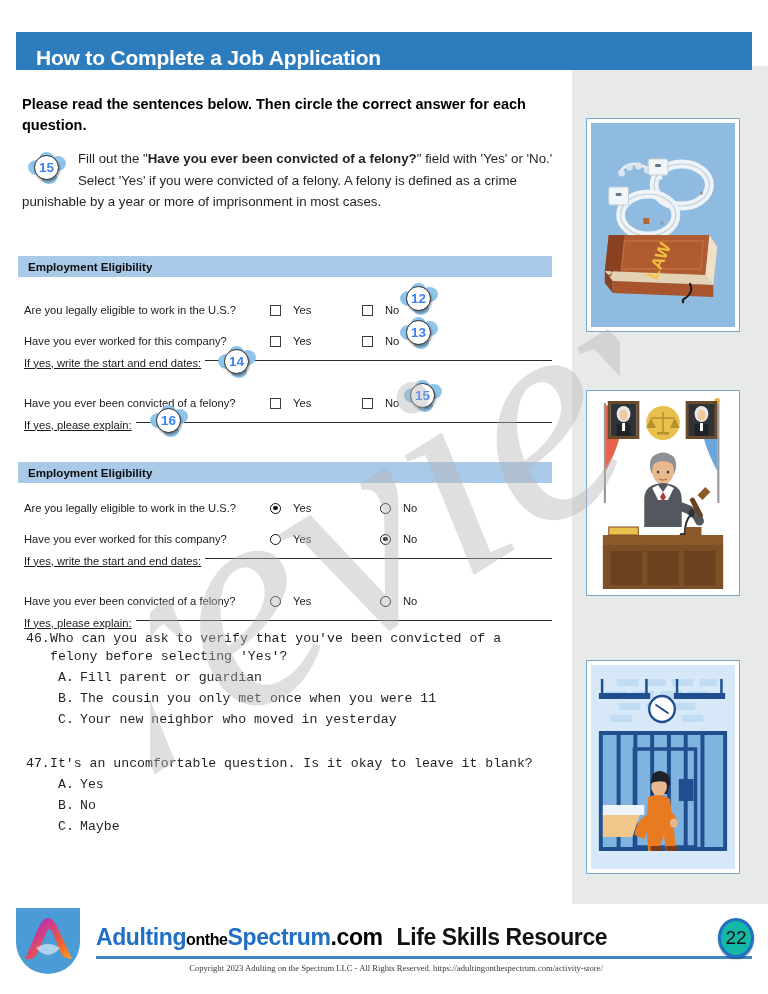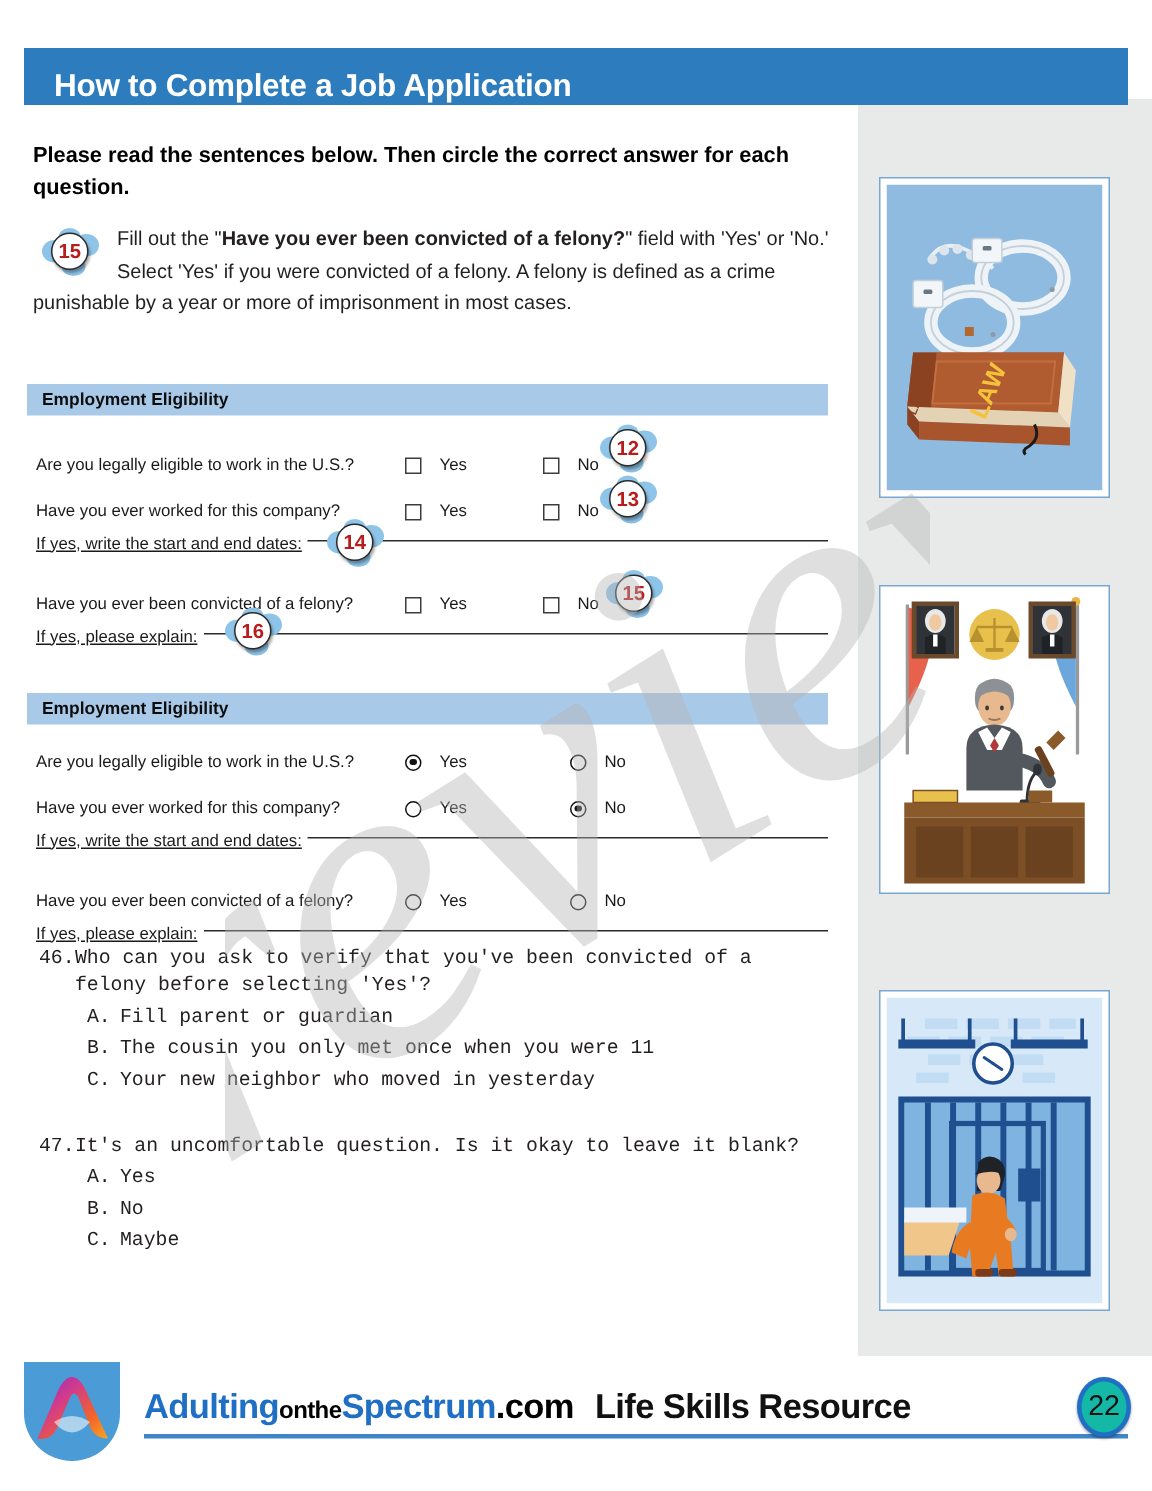--- a/index.html
+++ b/index.html
@@ -105,21 +105,21 @@
     height: 25px;
     border-radius: 50%;
     background: #ffffff;
     border: 1.6px solid #2b2b2b;
     box-shadow: 1px 2px 2px rgba(0,0,0,0.35);
     display: flex;
     align-items: center;
     justify-content: center;
     font-size: 13.5px;
     font-weight: bold;
-    color: #b91c1c;
+    color: #3b82f6;
     box-sizing: border-box;
   }
 
   
   .form-card {
     position: absolute;
     left: 18px;
     width: 534px;
     font-size: 11.2px;
     color: #1a1a1a;
@@ -697,16 +697,17 @@
       <path d="M22 42 q12 -8 24 0 q-12 14 -24 0z" fill="#ffffff" opacity="0.55"></path>
     </svg>
   </div>
 
   <div id="footer-brand">
     <span class="blue">Adulting</span><span class="dark small">onthe</span><span class="blue">Spectrum</span><span class="dark">.com</span><span class="tag">Life Skills Resource</span>
   </div>
 
   <div id="footer-rule"></div>
 
+  <div id="copyright">Copyright 2023 Adulting on the Spectrum LLC - All Rights Reserved. https://adultingonthespectrum.com/activity-store/</div>
 
   <div id="page-badge">22</div>
 
 </div>
 
 </body></html>

